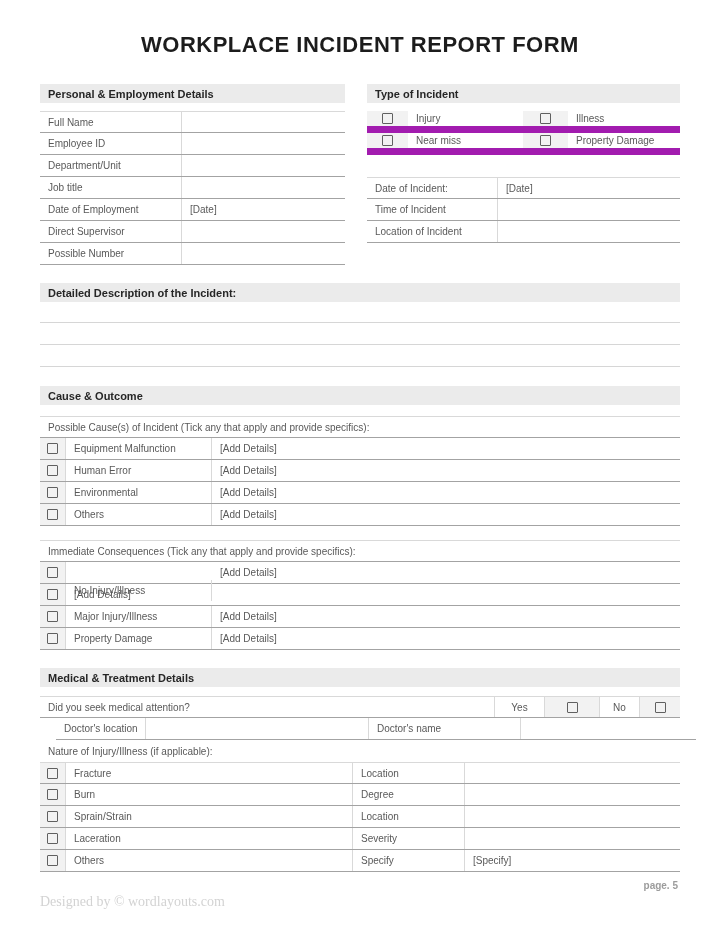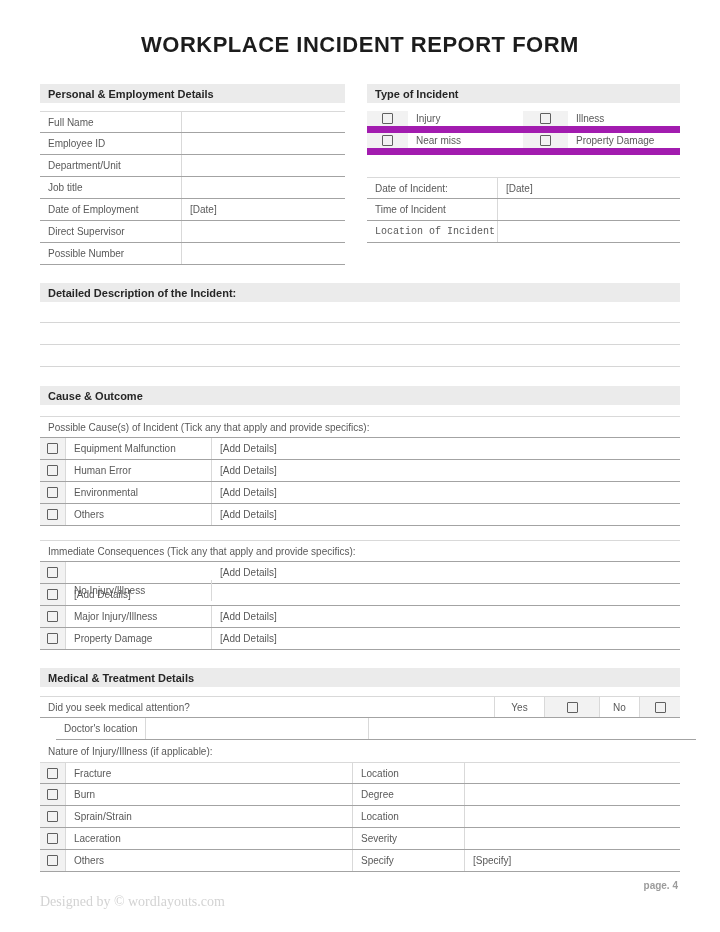--- a/index.html
+++ b/index.html
@@ -98,21 +98,21 @@
     <div style="margin-top:22px;">
       <div class="row topline">
         <div class="cell pad br" style="width:131px;">Date of Incident:</div>
         <div class="cell pad" style="flex:1;">[Date]</div>
       </div>
       <div class="row">
         <div class="cell pad br" style="width:131px;">Time of Incident</div>
         <div class="cell pad" style="flex:1;"></div>
       </div>
       <div class="row">
-        <div class="cell pad br" style="width:131px;font-family:Liberation Mono, monospace;">Location of Incident</div>
+        <div class="cell pad br" style="width:131px;">Location of Incident</div>
         <div class="cell pad" style="flex:1;"></div>
       </div>
     </div>
   </div>
 
   <div class="abs bar" style="top:283px; left:40px; width:640px;">Detailed Description of the Incident:</div>
   <div class="abs" style="top:302px; left:40px; width:640px;">
     <div class="wline" style="height:21px;"></div>
     <div class="wline" style="height:22px;"></div>
     <div class="wline" style="height:22px;"></div>
@@ -197,20 +197,21 @@
       </div>
     <div class="cell br" style="width:40px; justify-content:center;">No</div>
     <div class="cell cbx-cell" style="width:40px;">
         <span class="cbx"></span>
       </div>
   </div>
 
   <div class="abs row" style="top:718px; left:40px; width:640px;margin-left:16px;">
     <div class="cell pad br" style="width:90px;">Doctor's location</div>
     <div class="cell pad br" style="width:223px;"></div>
+    <div class="cell pad br" style="width:152px;">Doctor's name</div>
     <div class="cell pad" style="flex:1;"></div>
   </div>
 
   <div class="abs ftext" style="top:740px; left:40px; width:640px; height:22px; display:flex; align-items:center; padding-left:8px;">Nature of Injury/Illness (if applicable):</div>
 
   <div class="abs" style="top:762px; left:40px; width:640px;">
     <div class="row topline">
       <div class="cell cbx-cell br" style="width:26px;">
           <span class="cbx"></span>
         </div>
@@ -246,15 +247,15 @@
       <div class="cell cbx-cell br" style="width:26px;">
           <span class="cbx"></span>
         </div>
       <div class="cell pad br" style="width:287px;">Others</div>
       <div class="cell pad br" style="width:112px;">Specify</div>
       <div class="cell pad" style="flex:1;">[Specify]</div>
     </div>
   </div>
 
   <div class="abs credit" style="top:894px; left:40px;">Designed by © wordlayouts.com</div>
-  <div class="abs pageno" style="top:880px; right:42px;">page. 4</div>
+  <div class="abs pageno" style="top:880px; right:42px;">page. 5</div>
 
 </div>
 
 </body></html>

